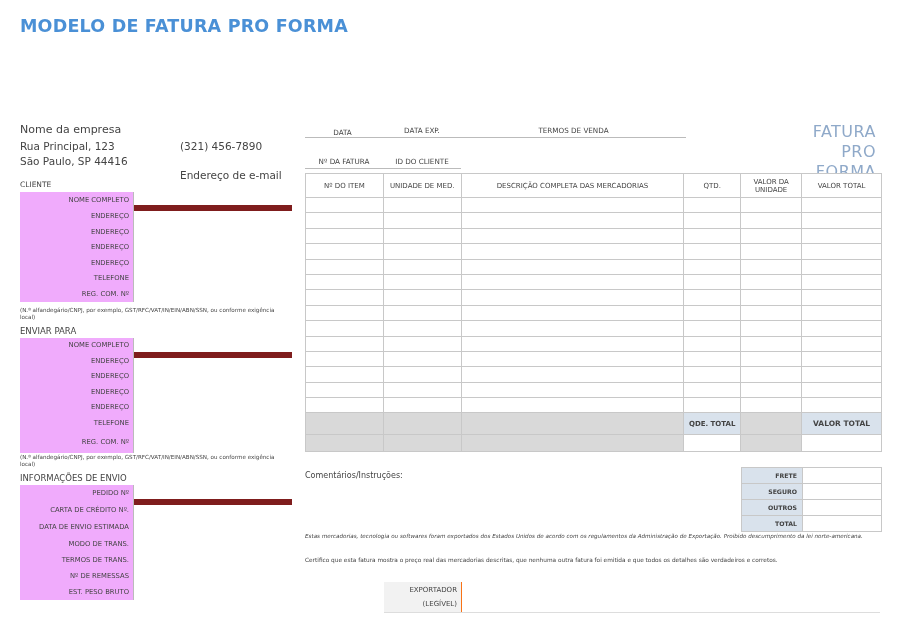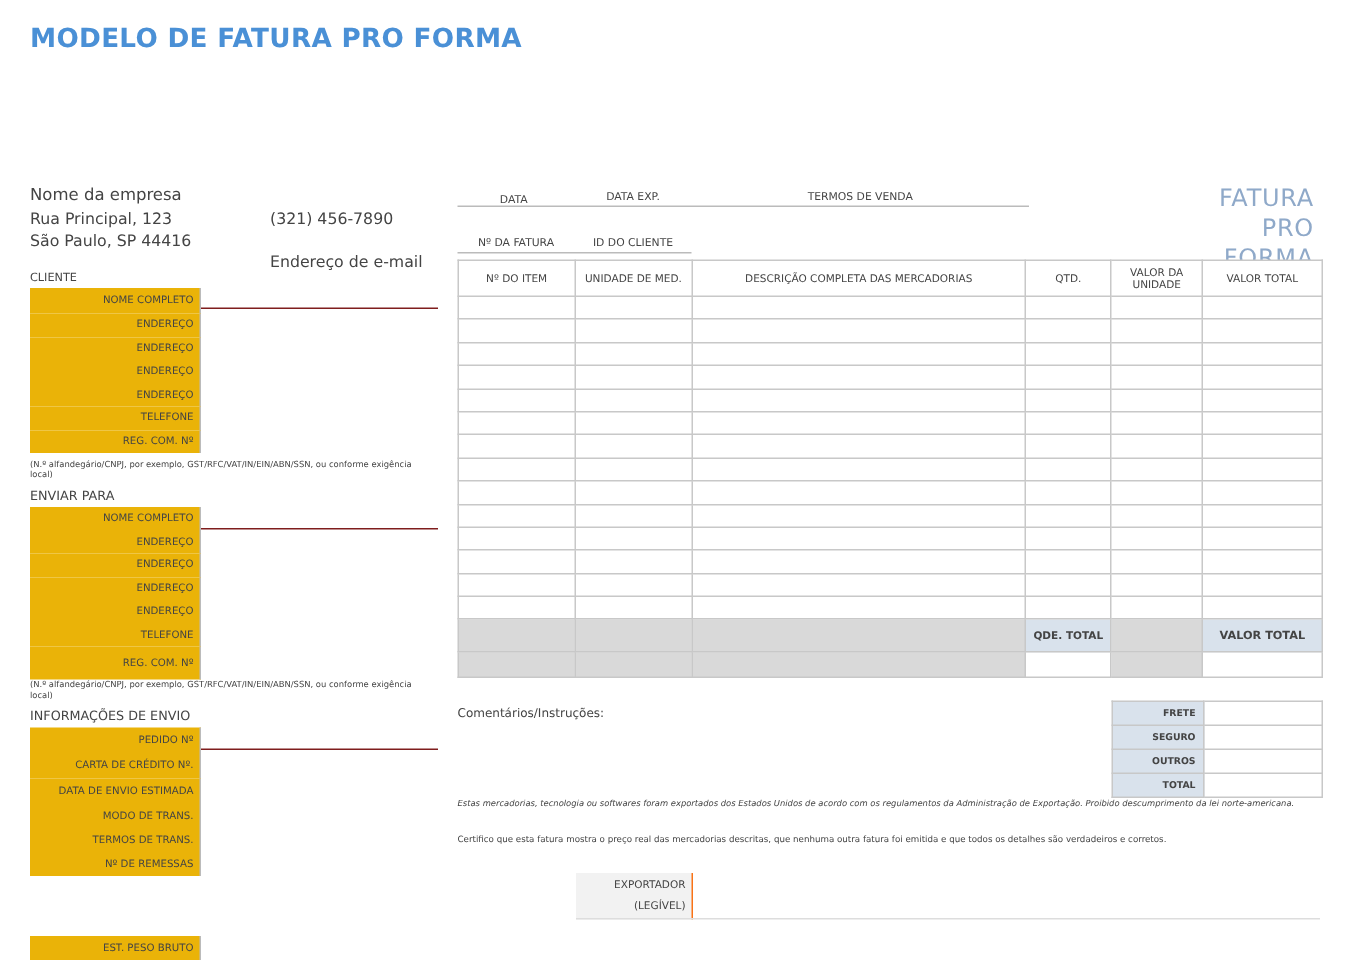--- a/index.html
+++ b/index.html
@@ -1,25 +1,25 @@
 <!DOCTYPE html>
 <html><head>
 <meta charset="utf-8">
 <style>
   * { box-sizing: border-box; margin: 0; padding: 0; }
   body { width: 900px; height: 643px; background: #ffffff; position: relative; overflow: hidden;
          font-family: "DejaVu Sans", "Liberation Sans", sans-serif; color: #333; }
   .abs { position: absolute; }
   .title { left: 20px; top: 16px; font-size: 17.5px; font-weight: bold; color: #4a90d6; letter-spacing: 0.2px; }
   .company { font-size: 10.5px; color: #444; }
-  .section-head { left: 20px; width: 272px; font-size: 8.5px; color: #444; border-bottom: 1px solid #7f1d1d; padding-bottom: 16px; }
+  .section-head { left: 20px; width: 272px; font-size: 8.5px; color: #444; border-bottom: 6px solid #7f1d1d; padding-bottom: 16px; }
   .section-head.small-head { font-size: 7.5px; }
   .form-block { left: 20px; width: 272px; }
   .form-row { display: flex; height: 15.5px; }
-  .form-row .lbl { width: 114px; background: #eab308; border-right: 1px solid #bbb; text-align: right; padding-right: 4px;
+  .form-row .lbl { width: 114px; background: #f0abfc; border-right: 1px solid #bbb; text-align: right; padding-right: 4px;
                    font-size: 6.8px; color: #444; line-height: 15.5px; white-space: nowrap; }
   .form-row .val { flex: 1; }
   .note { left: 20px; width: 270px; font-size: 5.6px; color: #444; line-height: 6.5px; }
   .hdr-field { font-size: 7.2px; color: #444; text-align: center; }
   .hdr-line { height: 1px; background: #bbb; }
   .fatura-big { right: 24px; top: 122px; text-align: right; font-size: 16px; color: #8fa9c9; line-height: 20px; letter-spacing: 0.5px; }
   table.items { position: absolute; left: 305px; top: 173px; border-collapse: collapse; width: 577px; }
   table.items td, table.items th { border: 1px solid #c8c8c8; font-size: 7px; font-weight: normal; color: #444; text-align: center; }
   table.items th { height: 24px; background: #fff; line-height: 8px; }
   table.items td { height: 15.4px; }
@@ -147,21 +147,21 @@
       <div class="val"></div>
     </div>
   <div class="form-row" style="height:16px;">
       <div class="lbl" style="line-height:16px;">TERMOS DE TRANS.</div>
       <div class="val"></div>
     </div>
   <div class="form-row" style="height:16px;">
       <div class="lbl" style="line-height:16px;">Nº DE REMESSAS</div>
       <div class="val"></div>
     </div>
-  <div class="form-row" style="height:16px;margin-top:40px;">
+  <div class="form-row" style="height:16px;">
       <div class="lbl" style="line-height:16px;">EST. PESO BRUTO</div>
       <div class="val"></div>
     </div>
 </div>
 
 <table class="items">
   <colgroup>
     <col style="width:78px">
       <col style="width:78px">
       <col style="width:223px">

